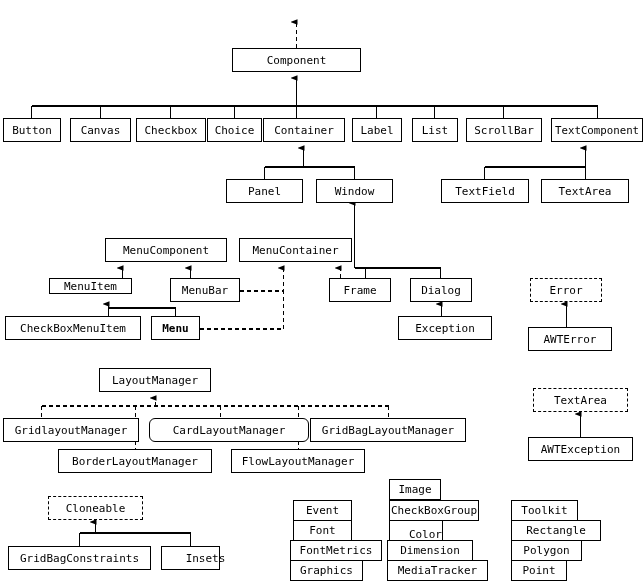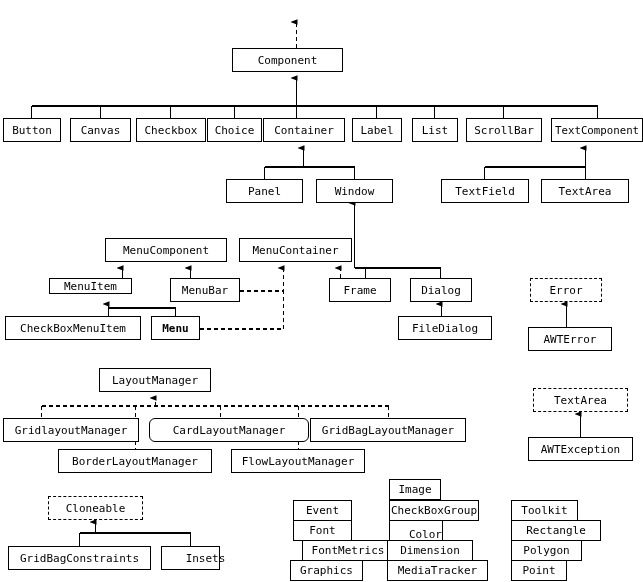--- a/index.html
+++ b/index.html
@@ -154,21 +154,21 @@
         <line x1="95.5" y1="533" x2="95.5" y2="522" marker-end="url(#arrowhead)"></line>
         <line x1="79.5" y1="533" x2="190.5" y2="533"></line>
         <line x1="79.5" y1="533" x2="79.5" y2="546"></line>
         <line x1="190.5" y1="533" x2="190.5" y2="546"></line>
       </g>
 
     </g>
   </svg>
 
   <div id="node-layer">
-      <div class="node" style="left: 232px; top: 48px; width: 111px; height: 24px;">
+      <div class="node" style="left: 232px; top: 48px; width: 129px; height: 24px;">
         <span class="node-label">Component</span>
       </div>
       <div class="node" style="left: 3px; top: 118px; width: 58px; height: 24px;">
         <span class="node-label">Button</span>
       </div>
       <div class="node" style="left: 70px; top: 118px; width: 61px; height: 24px;">
         <span class="node-label">Canvas</span>
       </div>
       <div class="node" style="left: 136px; top: 118px; width: 70px; height: 24px;">
         <span class="node-label">Checkbox</span>
@@ -224,21 +224,21 @@
       <div class="node dashed" style="left: 530px; top: 278px; width: 72px; height: 24px;">
         <span class="node-label">Error</span>
       </div>
       <div class="node" style="left: 5px; top: 316px; width: 136px; height: 24px;">
         <span class="node-label">CheckBoxMenuItem</span>
       </div>
       <div class="node" style="left: 151px; top: 316px; width: 49px; height: 24px; font-weight: bold;">
         <span class="node-label">Menu</span>
       </div>
       <div class="node" style="left: 398px; top: 316px; width: 94px; height: 24px;">
-        <span class="node-label">FileDialog</span>
+        <span class="node-label">Exception</span>
       </div>
       <div class="node" style="left: 528px; top: 327px; width: 84px; height: 24px;">
         <span class="node-label">AWTError</span>
       </div>
       <div class="node" style="left: 99px; top: 368px; width: 112px; height: 24px;">
         <span class="node-label">LayoutManager</span>
       </div>
       <div class="node dashed" style="left: 533px; top: 388px; width: 95px; height: 24px;">
         <span class="node-label">TextArea</span>
       </div>
@@ -277,21 +277,21 @@
       </div>
       <div class="node" style="left: 293px; top: 520px; width: 59px; height: 21px;">
         <span class="node-label">Font</span>
       </div>
       <div class="node" style="left: 389px; top: 520px; width: 54px; height: 29px; justify-content: flex-end;">
         <span class="node-label">Color</span>
       </div>
       <div class="node" style="left: 511px; top: 520px; width: 90px; height: 21px;">
         <span class="node-label">Rectangle</span>
       </div>
-      <div class="node" style="left: 290px; top: 540px; width: 92px; height: 21px; margin-left: 12px;">
+      <div class="node" style="left: 290px; top: 540px; width: 92px; height: 21px;">
         <span class="node-label">FontMetrics</span>
       </div>
       <div class="node" style="left: 387px; top: 540px; width: 86px; height: 21px;">
         <span class="node-label">Dimension</span>
       </div>
       <div class="node" style="left: 511px; top: 540px; width: 71px; height: 21px;">
         <span class="node-label">Polygon</span>
       </div>
       <div class="node" style="left: 8px; top: 546px; width: 143px; height: 24px;">
         <span class="node-label">GridBagConstraints</span>

